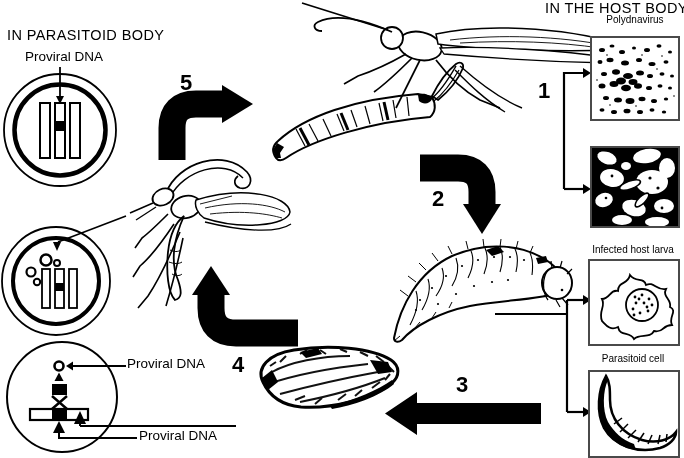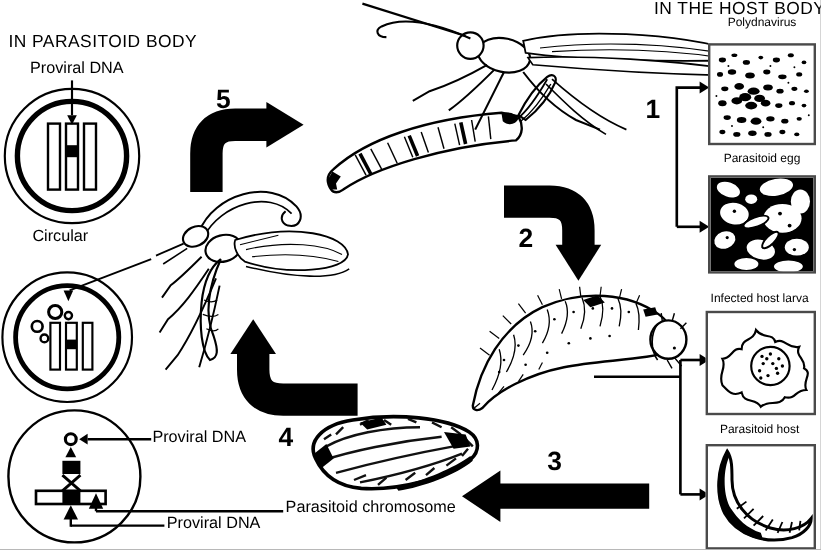--- a/index.html
+++ b/index.html
@@ -370,35 +370,32 @@
         <line x1="76" y1="70" x2="77" y2="62"></line>
       </g>
     </svg>
   </div>
 
   <div class="abs heading" style="left:7px;top:27px">IN PARASITOID BODY</div>
 
   <div class="abs blabel" style="left:25px;top:50px">Proviral DNA</div>
 
   <div class="abs blabel" style="left:27px;top:190px">
-    <div>Circular</div>
   </div>
 
   <div class="abs blabel" style="left:127px;top:357px">Proviral DNA</div>
 
   <div class="abs blabel" style="left:139px;top:429px">Proviral DNA</div>
 
-  <div class="abs blabel" style="left:238px;top:416px">Parasitoid chromosome</div>
 
   <div class="abs heading" style="left:545px;top:0px">IN THE HOST BODY</div>
 
   <div class="abs plabel" style="left:585px;top:14px">Polydnavirus</div>
-  <div class="abs plabel" style="left:585px;top:127px">Parasitoid egg</div>
   <div class="abs plabel" style="left:583px;top:244px">Infected host larva</div>
-  <div class="abs plabel" style="left:583px;top:353px">Parasitoid host</div>
+  <div class="abs plabel" style="left:583px;top:353px">Parasitoid cell</div>
 
   <div class="abs step" style="left:538px;top:78px">1</div>
   <div class="abs step" style="left:432px;top:186px">2</div>
   <div class="abs step" style="left:456px;top:372px">3</div>
   <div class="abs step" style="left:232px;top:352px">4</div>
   <div class="abs step" style="left:180px;top:70px">5</div>
 
 </div>
 
 </body></html>

